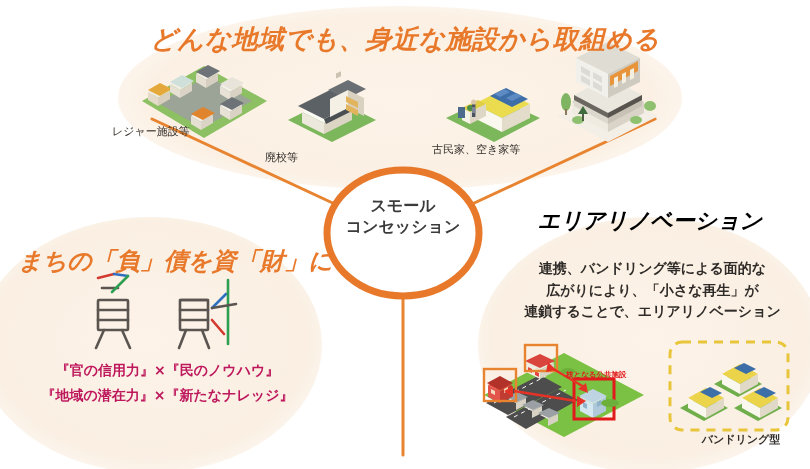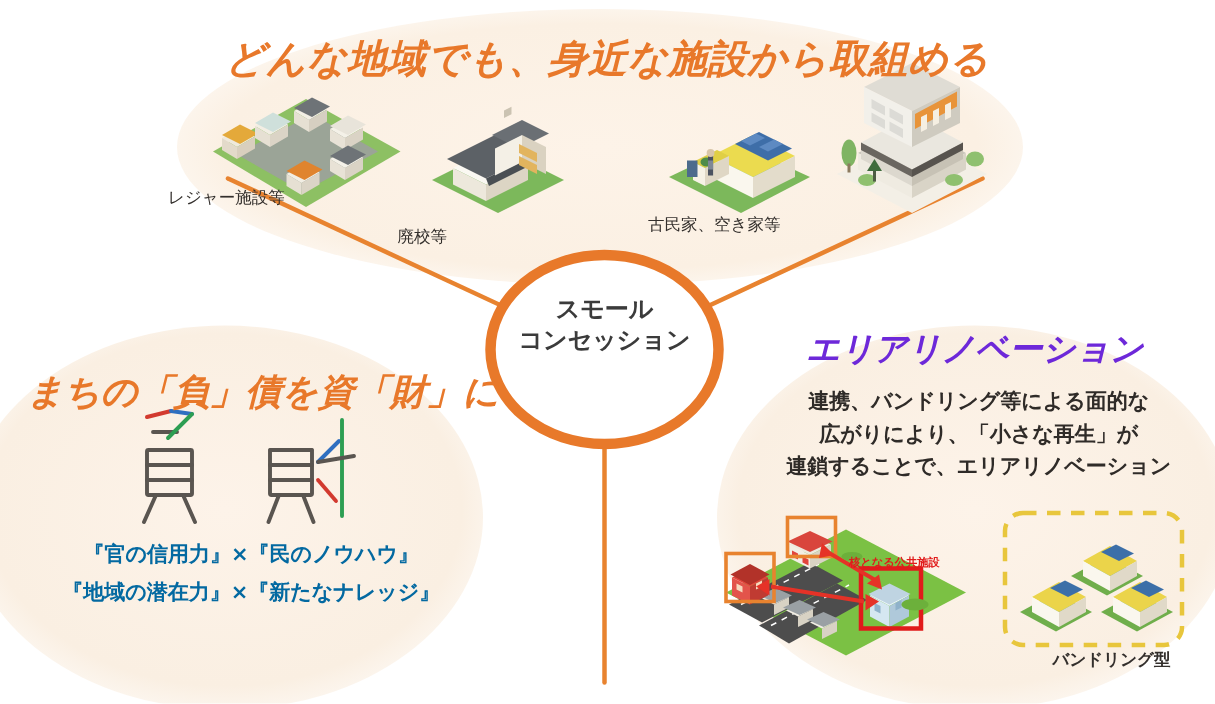--- a/index.html
+++ b/index.html
@@ -21,22 +21,22 @@
     left:0;right:0;top:22px;text-align:center;
     font-size:26px;font-weight:bold;color:#E8782A;
     letter-spacing:0.5px;
   }
   .head-left{
     left:18px;top:245px;width:300px;text-align:center;
     font-size:24px;font-weight:bold;color:#E8782A;
     letter-spacing:0px;
   }
   .head-right{
-    left:500px;top:218px;width:300px;text-align:center;
-    font-size:22px;font-weight:bold;color:#6d28d9;
+    left:500px;top:206px;width:300px;text-align:center;
+    font-size:22px;font-weight:bold;color:#000000;
   }
 
   .center-label{
     position:absolute;left:313px;top:195px;width:180px;
     text-align:center;color:#3B3B3B;font-weight:bold;
     font-size:16px;line-height:1.32;
   }
 
   .cap{
     position:absolute;text-align:left;
@@ -44,21 +44,21 @@
     letter-spacing:0px;
   }
 
   .body-right{
     position:absolute;left:495px;top:258px;width:315px;
     text-align:center;font-size:14px;color:#2f2b28;
     line-height:1.55;font-weight:bold;
   }
   .body-left{
     position:absolute;left:10px;top:358px;width:315px;
-    text-align:center;font-size:14px;color:#0369a1;
+    text-align:center;font-size:14px;color:#be185d;
     line-height:1.75;font-weight:bold;
   }
 
   .mini-cap{
     position:absolute;text-align:center;font-size:11px;
     color:#332f2c;font-weight:bold;
   }
   .red-cap{
     position:absolute;font-size:7.5px;color:#E11B1B;
     font-weight:bold;white-space:nowrap;margin-top:21px;

